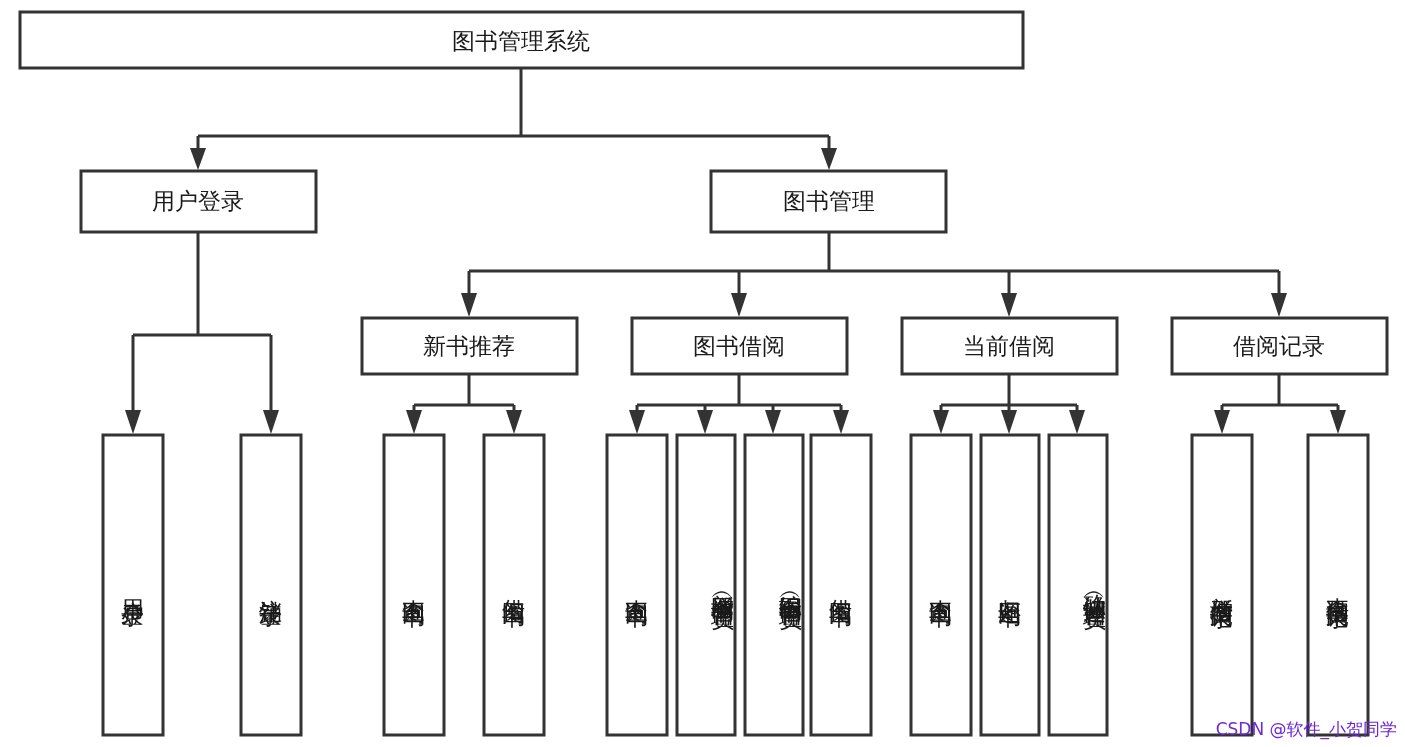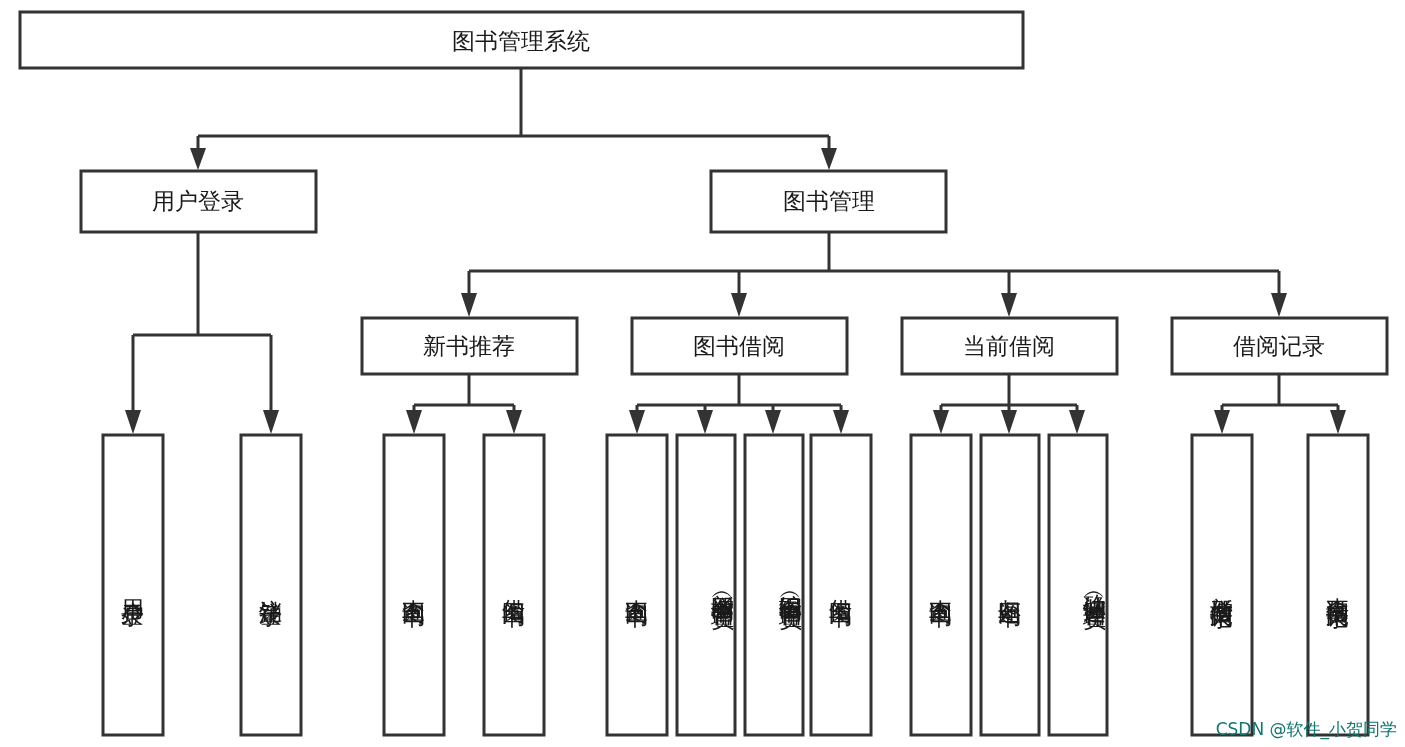--- a/index.html
+++ b/index.html
@@ -64,21 +64,21 @@
     text-align: center;
     white-space: nowrap;
     pointer-events: none;
   }
   .watermark {
     position: absolute;
     right: 8px;
     bottom: 6px;
     font-family: "DejaVu Sans", "Liberation Sans", sans-serif;
     font-size: 17px;
-    color: #0f766e;
+    color: #6d28d9;
     white-space: nowrap;
     user-select: none;
   }
 </style>
 </head>
 <body>
 
 <div id="diagram-root">
 
   <svg id="flow-svg" viewBox="0 0 1405 747">

